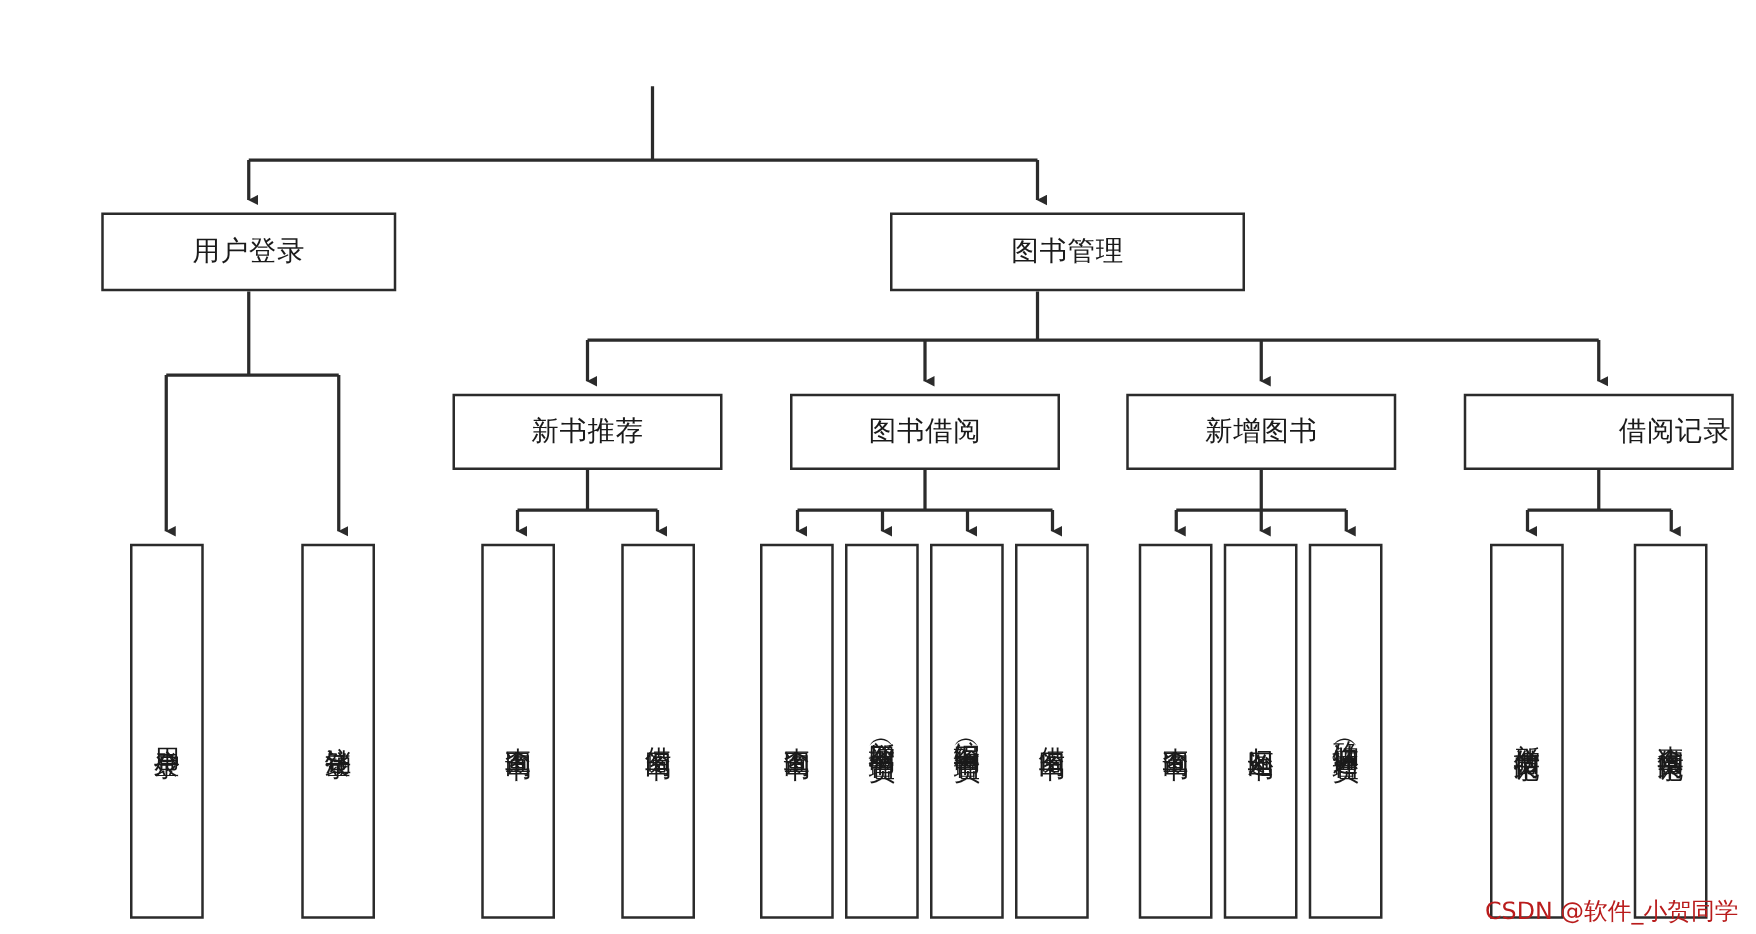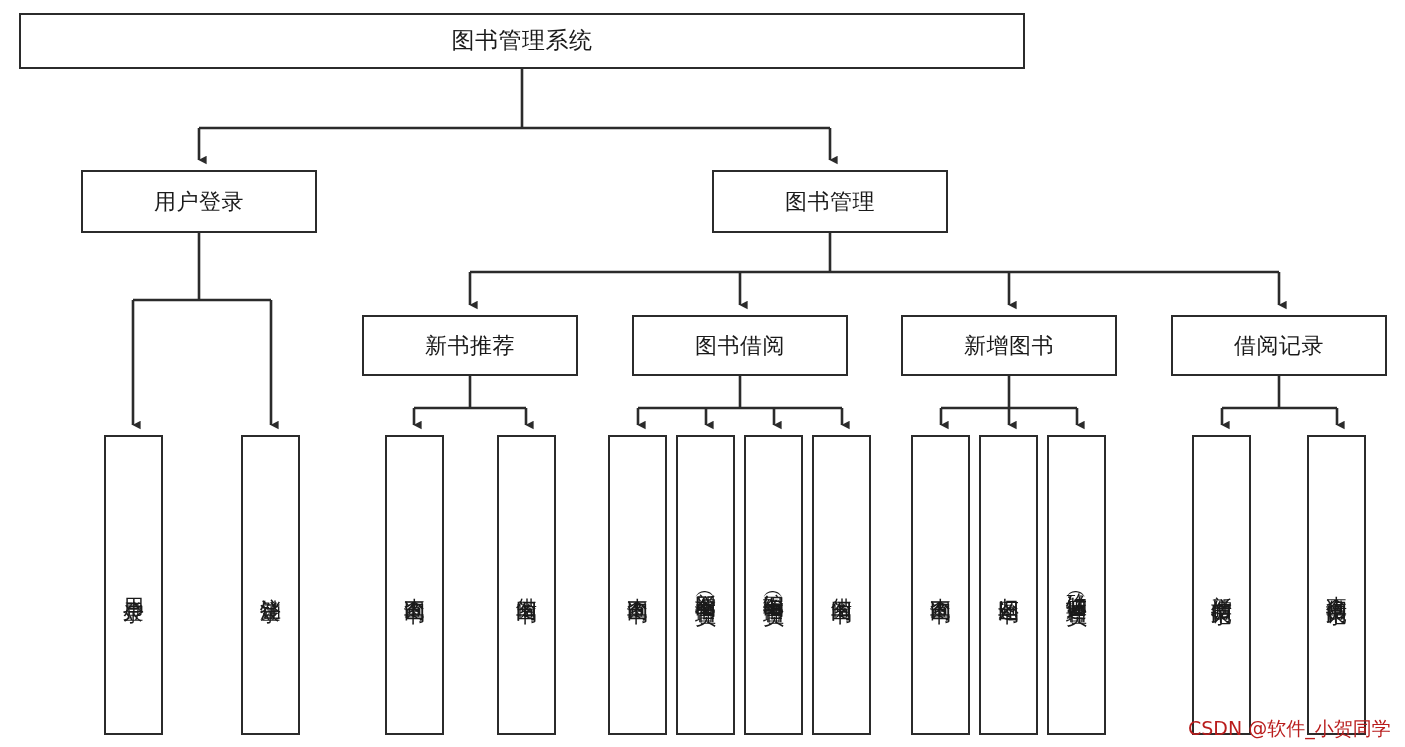--- a/index.html
+++ b/index.html
@@ -117,41 +117,38 @@
       <path d="M1009,408 L1009,425" marker-end="url(#arr)"></path>
       <path d="M1077,408 L1077,425" marker-end="url(#arr)"></path>
 
       <path d="M1279,376 L1279,408"></path>
       <path d="M1222,408 L1337,408"></path>
       <path d="M1222,408 L1222,425" marker-end="url(#arr)"></path>
       <path d="M1337,408 L1337,425" marker-end="url(#arr)"></path>
     </g>
   </svg>
 
-  <div class="node h root" style="left:19px;top:13px;width:1006px;height:56px;">
-    <span class="label">图书管理系统</span>
-  </div>
 
   <div class="node h" style="left:81px;top:170px;width:236px;height:63px;">
     <span class="label">用户登录</span>
   </div>
-  <div class="node h" style="left:712px;top:170px;width:236px;height:63px;">
+  <div class="node h" style="left:712px;top:170px;width:284px;height:63px;">
     <span class="label">图书管理</span>
   </div>
 
   <div class="node h" style="left:632px;top:315px;width:216px;height:61px;">
     <span class="label">图书借阅</span>
   </div>
   <div class="node h" style="left:362px;top:315px;width:216px;height:61px;">
     <span class="label">新书推荐</span>
   </div>
   <div class="node h" style="left:901px;top:315px;width:216px;height:61px;">
     <span class="label">新增图书</span>
   </div>
-  <div class="node h" style="left:1171px;top:315px;width:216px;height:61px;">
+  <div class="node h" style="left:1171px;top:315px;width:216px;height:61px;justify-content:flex-end;">
     <span class="label">借阅记录</span>
   </div>
 
   <div class="node v" style="left:104px;top:435px;width:59px;height:300px;">
     <div class="leafwrap">
         <span class="label">用户登录</span>
       </div>
   </div>
   <div class="node v" style="left:241px;top:435px;width:59px;height:300px;">
     <div class="leafwrap">

